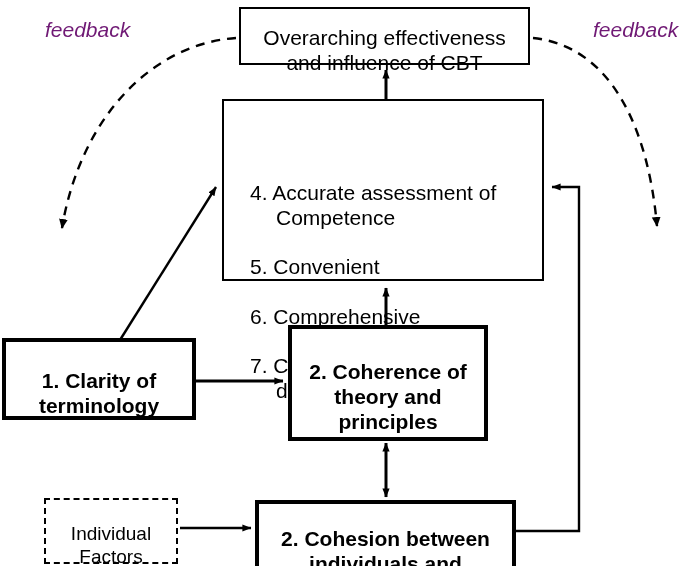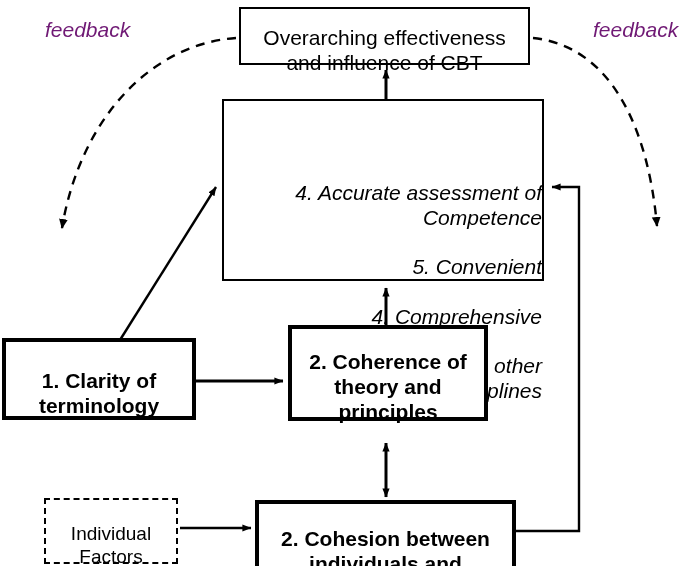--- a/index.html
+++ b/index.html
@@ -58,35 +58,34 @@
     font-size: 21px;
   }
   #node-criteria {
     left: 222px; top: 99px; width: 322px; height: 182px;
     font-size: 21px;
     align-items: flex-start;
     justify-content: flex-start;
   }
   #node-criteria .label {
     padding: 26px 0 0 26px;
-    text-align: right;
+    text-align: left;
     text-indent: 0;
-    font-style: italic;
   }
   .crit-line {
     display: block;
     padding-left: 26px;
     text-indent: -26px;
   }
   #node-clarity {
     left: 2px; top: 338px; width: 194px; height: 82px;
     font-size: 21px;
   }
   #node-coherence {
-    left: 288px; top: 325px; width: 200px; height: 96px;
+    left: 288px; top: 325px; width: 200px; height: 116px;
     font-size: 21px;
   }
   #node-cohesion {
     left: 255px; top: 500px; width: 261px; height: 74px;
     font-size: 21px;
   }
   #node-individual {
     left: 44px; top: 498px; width: 134px; height: 66px;
     font-size: 19px;
   }
@@ -140,21 +139,21 @@
 
   <div class="node thin" id="node-overarching">
     <span class="label">Overarching effectiveness
 and influence of CBT</span>
   </div>
 
   <div class="node thin" id="node-criteria">
     <span class="label">
       <span class="crit-line">4. Accurate assessment of Competence</span>
       <span class="crit-line">5. Convenient</span>
-      <span class="crit-line">4. Comprehensive</span>
+      <span class="crit-line">6. Comprehensive</span>
       <span class="crit-line">7. Connected to other disciplines</span>
     </span>
   </div>
 
   <div class="node thick" id="node-clarity">
     <span class="label">1. Clarity of
 terminology</span>
   </div>
 
   <div class="node thick" id="node-coherence">

